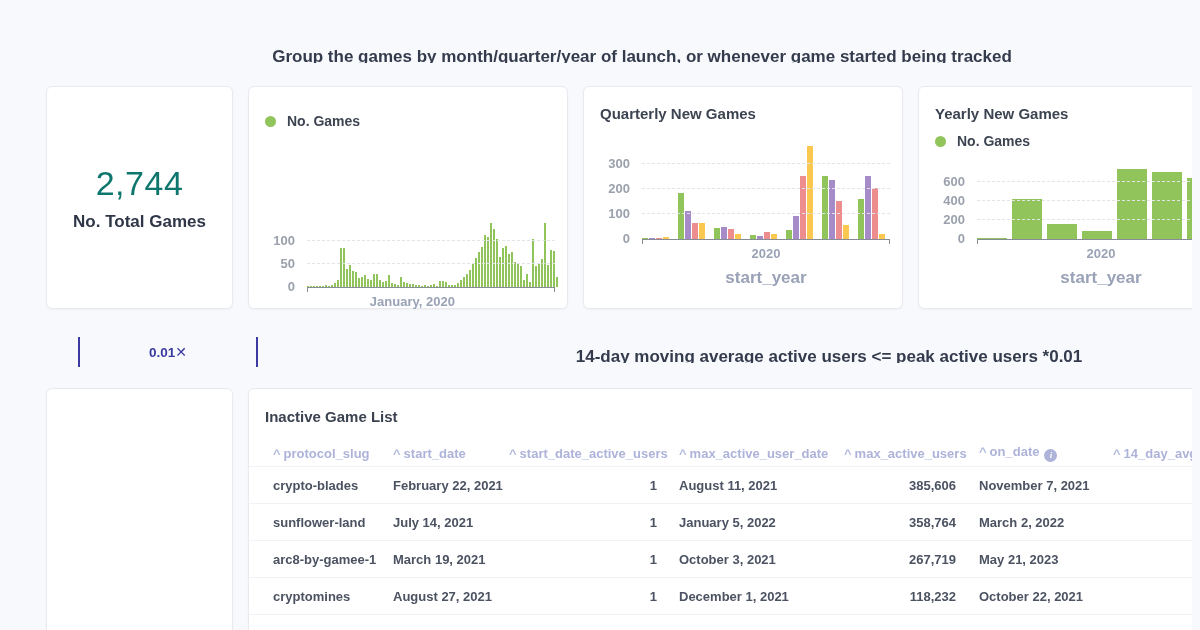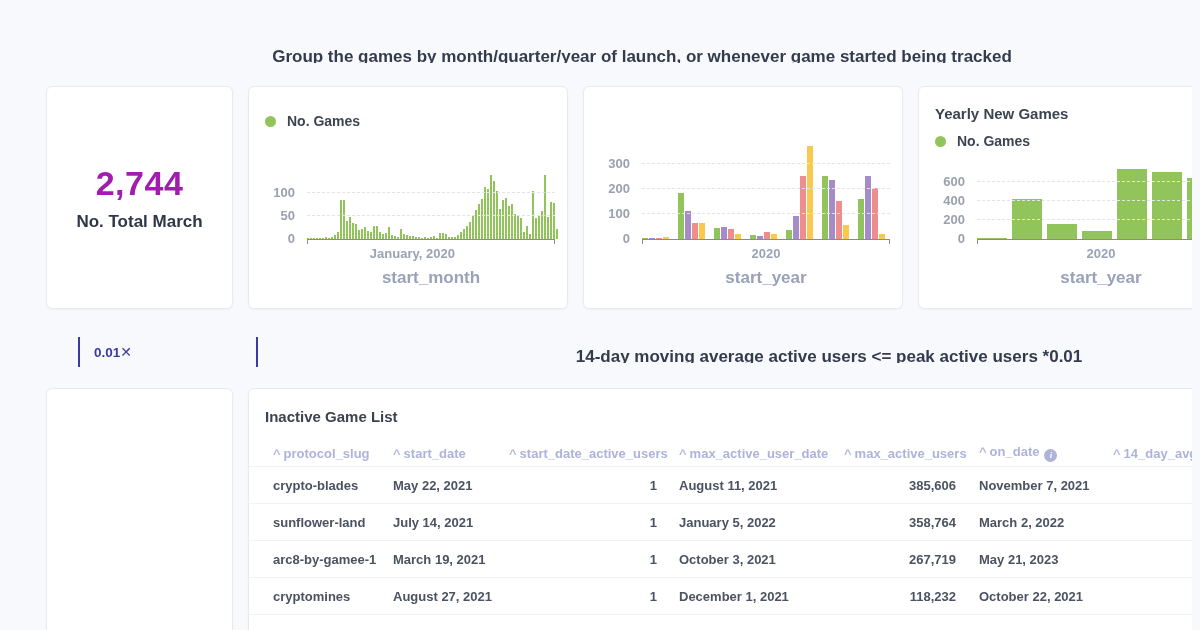--- a/index.html
+++ b/index.html
@@ -8,21 +8,21 @@
 
   .card{position:absolute;background:#ffffff;border:1px solid #e9eaf0;border-radius:6px;
         box-shadow:0 1px 2px rgba(16,24,40,.04);box-sizing:border-box;}
 
   
   .clipped-heading{position:absolute;height:15px;overflow:hidden;text-align:center;
         font-size:17px;line-height:17px;font-weight:700;color:#333b4d;}
 
   
   .stat-card{display:flex;flex-direction:column;align-items:center;justify-content:center;}
-  .stat-value{font-size:34px;font-weight:700;color:#a21caf;letter-spacing:.5px;}
+  .stat-value{font-size:34px;font-weight:400;color:#0f766e;letter-spacing:.5px;}
   .stat-label{font-size:17px;font-weight:700;color:#2e3648;margin-top:9px;}
 
   
   .chart{height:100%;display:flex;flex-direction:column;padding:17px 12px 20px 16px;box-sizing:border-box;}
   .chart-title{font-size:15px;font-weight:700;color:#3d4451;line-height:20px;}
   .legend{display:flex;align-items:center;gap:11px;margin-top:7px;height:20px;cursor:pointer;}
   .legend-dot{width:11px;height:11px;border-radius:50%;display:inline-block;}
   .legend-label{font-size:14px;font-weight:700;color:#3d4451;}
   .plot-row{margin-top:auto;position:relative;margin-left:42px;}
   .plot{position:relative;border-bottom:1px solid #878c96;}
@@ -35,21 +35,21 @@
   .bars{position:absolute;left:0;right:0;bottom:0;top:0;display:flex;align-items:flex-end;}
   .bar{flex:0 0 auto;}
   .bargroup{display:flex;align-items:flex-end;gap:1px;}
   .xtick{position:absolute;top:calc(100% + 7px);transform:translateX(-50%);white-space:nowrap;
          font-size:13px;font-weight:700;color:#9aa2b6;}
   .axis-title{margin-left:42px;margin-top:28px;text-align:center;font-size:17px;font-weight:700;color:#9aa2b8;}
 
   
   .filter-chip{position:absolute;left:78px;top:337px;width:180px;height:30px;box-sizing:border-box;
          border-left:2px solid #3a3aa0;border-right:2px solid #3a3aa0;display:flex;align-items:center;
-         justify-content:flex-start;padding:0 14px;cursor:text;}
+         justify-content:center;padding:0 14px;cursor:text;}
   .filter-value{font-size:13.5px;font-weight:700;color:#3a3aa0;}
   .filter-clear{font-size:14px;font-weight:700;color:#3a3aa0;cursor:pointer;line-height:14px;}
 
   
   .table-card{padding:19px 0 0 0;overflow:hidden;}
   .table-title{font-size:15px;font-weight:700;color:#3b4250;margin-left:16px;}
   .tbl{margin-top:15px;}
   .tbl-header,.tbl-row{display:grid;padding-left:24px;
         grid-template-columns:120px 116px 148px 187px 135px 134px 140px;align-items:center;}
   .tbl-header{height:26px;border-bottom:1px solid #f1f2f6;}
@@ -66,21 +66,21 @@
 </style>
 </head>
 <body>
 
 <div id="screen">
 
   <div class="clipped-heading" style="left:46px;top:48px;width:1192px;">Group the games by month/quarter/year of launch, or whenever game started being tracked</div>
 
   <div class="card stat-card" style="left:46px;top:86px;width:187px;height:223px;">
     <div class="stat-value">2,744</div>
-    <div class="stat-label">No. Total March</div>
+    <div class="stat-label">No. Total Games</div>
   </div>
 
   <div class="card" style="left:248px;top:86px;width:320px;height:223px;">
     <div class="chart" id="chart-monthly">
       <div class="legend">
         <span class="legend-dot" style="background: rgb(146, 196, 92);"></span>
         <span class="legend-label">No. Games</span>
       </div>
       <div class="plot-row">
         <div class="plot" style="height: 80px;">
@@ -173,26 +173,26 @@
               <div class="bar" style="width: 2px; height: 22px; background: rgb(146, 196, 92);"></div>
               <div class="bar" style="width: 2px; height: 37px; background: rgb(146, 196, 92);"></div>
               <div class="bar" style="width: 2px; height: 36px; background: rgb(146, 196, 92);"></div>
               <div class="bar" style="width: 2px; height: 10px; background: rgb(146, 196, 92);"></div>
             </div>
           <div class="xtick" style="left: 42.5%;">January, 2020</div>
         <div class="gridline" style="bottom: 23px;"></div>
             <div class="gridline" style="bottom: 46px;"></div>
           </div>
       </div>
-      <div class="axis-title">start_month</div>
     </div>
   </div>
 
   <div class="card" style="left:583px;top:86px;width:320px;height:223px;">
     <div class="chart" id="chart-quarterly">
+      <div class="chart-title">Quarterly New Games</div>
       <div class="plot-row">
         <div class="plot" style="height: 95px;">
           <div class="ylabels">
               <div class="ylabel" style="bottom: -8px;">0</div>
               <div class="ylabel" style="bottom: 17px;">100</div>
               <div class="ylabel" style="bottom: 42px;">200</div>
               <div class="ylabel" style="bottom: 67px;">300</div>
             </div>
           <div class="bars" style="gap: 9px;">
               <div class="bargroup">
@@ -299,21 +299,21 @@
         <div class="th"><span class="caret">^</span><span>start_date</span></div>
         <div class="th col-right"><span class="caret">^</span><span>start_date_active_users</span></div>
         <div class="th pad-l"><span class="caret">^</span><span>max_active_user_date</span></div>
         <div class="th col-right pad-r"><span class="caret">^</span><span>max_active_users</span></div>
         <div class="th"><span class="caret">^</span><span>on_date</span><span class="info-icon">i</span></div>
         <div class="th"><span class="caret">^</span><span>14_day_avg_r</span></div>
       </div>
 
       <div class="tbl-row">
         <div class="td">crypto-blades</div>
-        <div class="td">May 22, 2021</div>
+        <div class="td">February 22, 2021</div>
         <div class="td col-right">1</div>
         <div class="td pad-l">August 11, 2021</div>
         <div class="td col-right pad-r">385,606</div>
         <div class="td">November 7, 2021</div>
         <div class="td"></div>
       </div>
       <div class="tbl-row">
         <div class="td">sunflower-land</div>
         <div class="td">July 14, 2021</div>
         <div class="td col-right">1</div>

